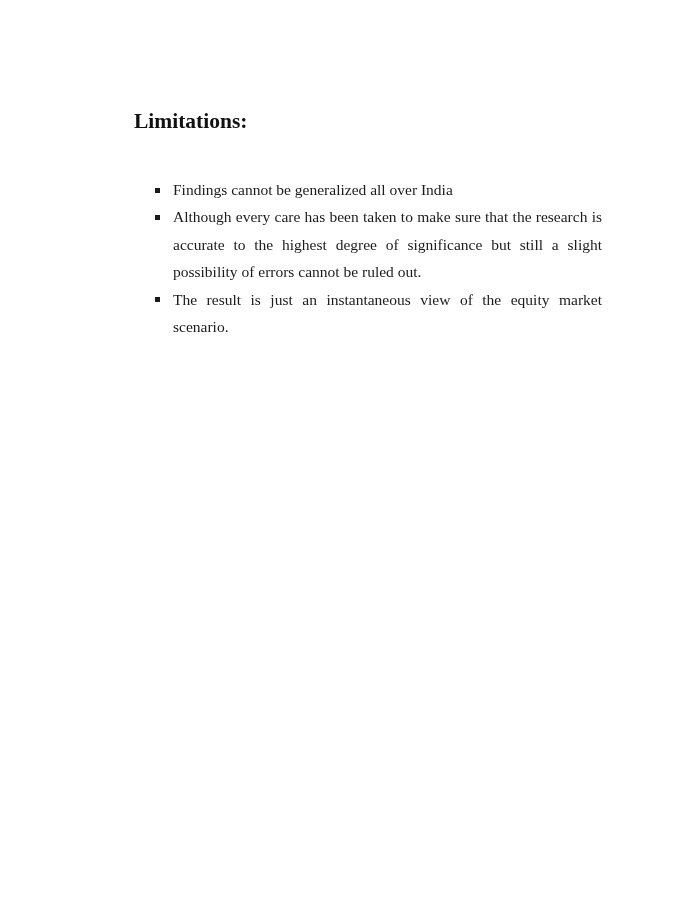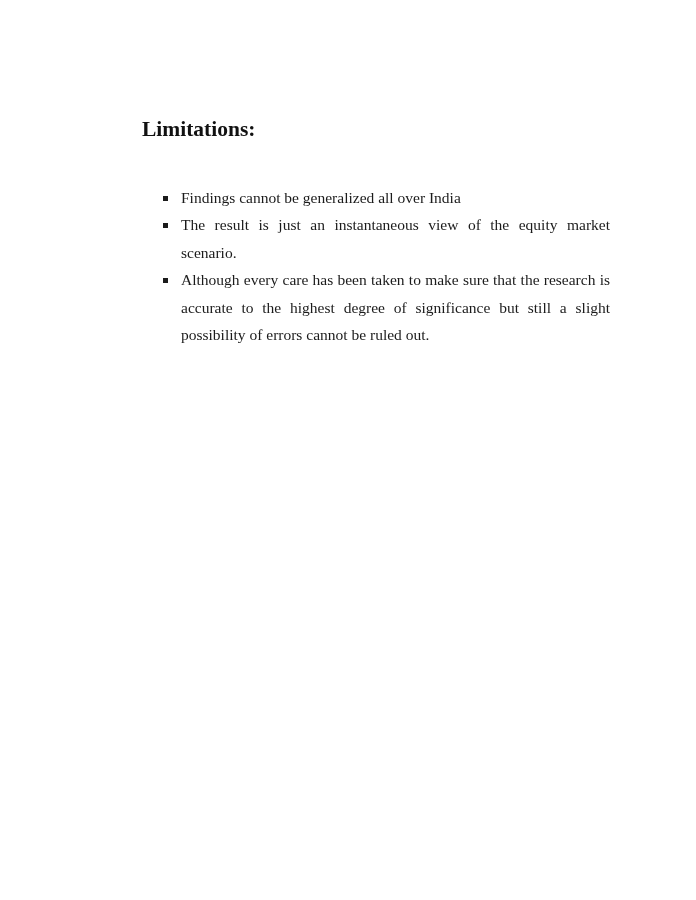--- a/index.html
+++ b/index.html
@@ -13,32 +13,32 @@
     height: 900px;
     background: #ffffff;
     color: #1b1b1b;
     font-family: "Liberation Serif", "DejaVu Serif", serif;
     overflow: hidden;
   }
   .heading {
     position: absolute;
     top: 109px;
     left: 134px;
-    margin: 8px;
+    margin: 0;
     font-size: 21.5px;
     line-height: 25px;
     font-weight: bold;
     color: #111111;
   }
   .bullet-list {
     position: absolute;
     top: 168px;
     left: 147px;
     width: 447px;
-    margin: 16px;
+    margin: 8px;
     padding: 0;
     list-style: none;
   }
   .bullet-item {
     position: relative;
     padding-left: 18px;
     font-size: 15.5px;
     line-height: 27.4px;
     text-align: justify;
     text-justify: inter-word;
@@ -65,21 +65,21 @@
   </li>
 
 
   <li class="bullet-item">
     <span class="bullet-square"></span>
   </li>
 
 
   <li class="bullet-item">
     <span class="bullet-square"></span>
-    <span class="bullet-text">The result is just an instantaneous view of the equity market scenario.</span>
+    <span class="bullet-text">Although every care has been taken to make sure that the research is accurate to the highest degree of significance but still a slight possibility of errors cannot be ruled out.</span>
   </li>
 
   <li class="bullet-item">
     <span class="bullet-square"></span>
-    <span class="bullet-text">Although every care has been taken to make sure that the research is accurate to the highest degree of significance but still a slight possibility of errors cannot be ruled out.</span>
+    <span class="bullet-text">The result is just an instantaneous view of the equity market scenario.</span>
   </li>
 </ul>
 </div>
 
 </body></html>

